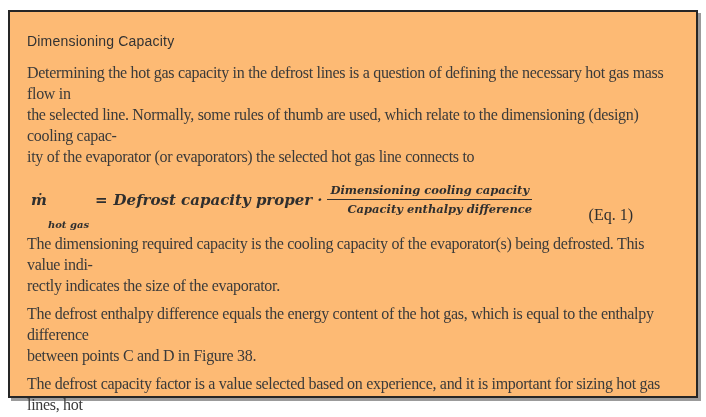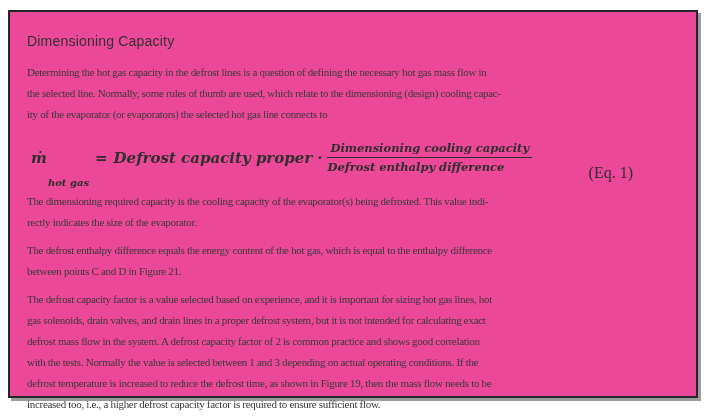--- a/index.html
+++ b/index.html
@@ -11,36 +11,36 @@
   }
   .page {
     position: relative;
     width: 706px; height: 417px;
     background: #ffffff;
   }
   .frame {
     position: absolute;
     left: 8px; top: 10px;
     width: 690px; height: 388px;
-    background: #ec4899;
+    background: #fdba74;
     border: 2px solid #262626;
     box-shadow: 3px 3px 0 rgba(130,130,130,0.8);
     padding: 21px 17px 0 17px;
   }
   .heading {
     font-family: "Liberation Sans", sans-serif;
     font-size: 14px;
     font-weight: normal;
     color: #333333;
     letter-spacing: 0.2px;
     margin: 0 0 13px 0;
   }
   .body-par {
     font-family: "Liberation Serif", serif;
-    font-size: 11px;
+    font-size: 16px;
     line-height: 21px;
     letter-spacing: -0.3px;
     color: #3a3a3a;
     white-space: pre-line;
     margin: 0 0 7px 0;
   }
   .equation-row {
     display: flex;
     align-items: center;
     margin: 5px 0 8px 4px;
@@ -61,21 +61,21 @@
     font-size: 10px;
     position: relative;
     top: 5px;
     margin-left: 1px;
     margin-top: 40px;
   }
   .eq-op { margin: 0 6px; }
   .eq-dot { margin: 0 5px; }
   .fraction {
     display: inline-block;
-    text-align: left;
+    text-align: right;
     vertical-align: middle;
     font-size: 11.5px;
     line-height: 14px;
   }
   .numerator {
     display: block;
     border-bottom: 1.4px solid #2f2f2f;
     padding: 0 3px 2px 3px;
   }
   .denominator {
@@ -107,31 +107,31 @@
 
     <div class="equation-row">
       <span class="eq-main">
         <span class="eq-lhs">ṁ</span>
           <span class="eq-sub">hot gas</span>
         <span class="eq-op">=</span>
         <span>Defrost capacity proper</span>
         <span class="eq-dot">·</span>
         <span class="fraction">
           <span class="numerator">Dimensioning cooling capacity</span>
-          <span class="denominator">Defrost enthalpy difference</span>
+          <span class="denominator">Capacity enthalpy difference</span>
         </span>
       </span>
       <span class="eq-label">(Eq. 1)</span>
     </div>
 
     <p class="body-par">The dimensioning required capacity is the cooling capacity of the evaporator(s) being defrosted. This value indi-
 rectly indicates the size of the evaporator.</p>
 
     <p class="body-par">The defrost enthalpy difference equals the energy content of the hot gas, which is equal to the enthalpy difference
-between points C and D in Figure 21.</p>
+between points C and D in Figure 38.</p>
 
     <p class="body-par">The defrost capacity factor is a value selected based on experience, and it is important for sizing hot gas lines, hot
 gas solenoids, drain valves, and drain lines in a proper defrost system, but it is not intended for calculating exact
 defrost mass flow in the system. A defrost capacity factor of 2 is common practice and shows good correlation
 with the tests. Normally the value is selected between 1 and 3 depending on actual operating conditions. If the
 defrost temperature is increased to reduce the defrost time, as shown in Figure 19, then the mass flow needs to be
 increased too, i.e., a higher defrost capacity factor is required to ensure sufficient flow.</p>
 
   </div>
 </div>

